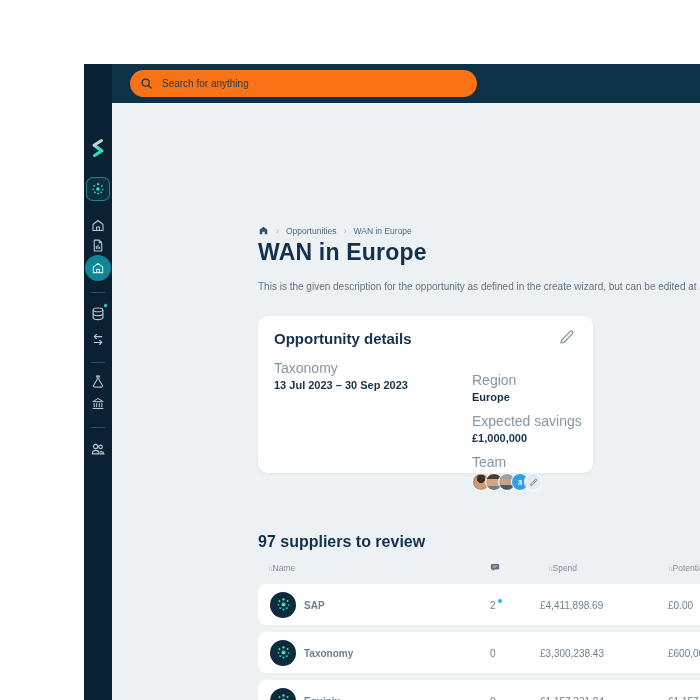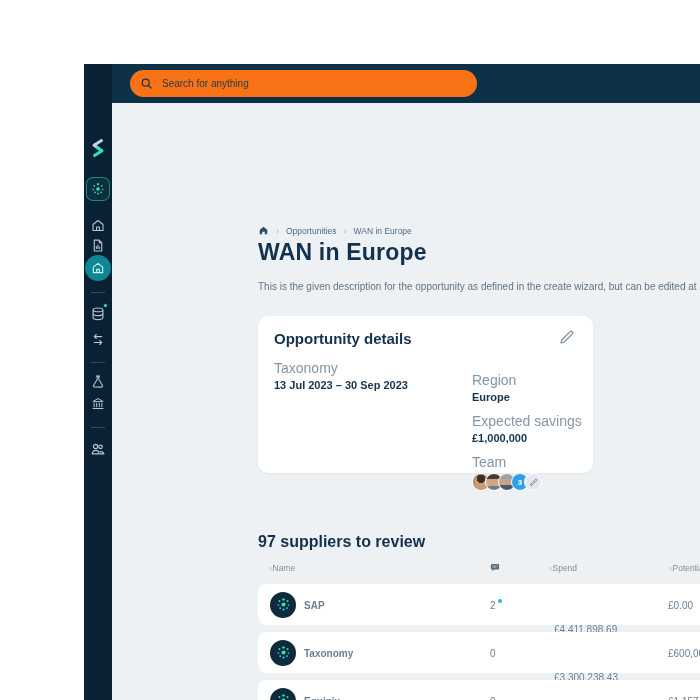--- a/index.html
+++ b/index.html
@@ -66,21 +66,21 @@
   .sort{font-size:6.5px;letter-spacing:-1px;color:#93a4b2;}
   .rows{position:absolute;left:146px;top:481px;width:580px;}
   .srow{position:relative;width:100%;height:41px;background:#fff;border-radius:8px;margin-bottom:7px;
     cursor:pointer;}
   .srow .cell{position:absolute;top:50%;transform:translateY(-50%);font-size:10px;color:#6b7f91;
     white-space:nowrap;}
   .logo-circle{position:absolute;left:12px;top:50%;transform:translateY(-50%);width:26px;height:26px;
     border-radius:50%;background:#0e2b3e;display:flex;align-items:center;justify-content:center;}
   .sname{left:46px;font-size:10.5px;font-weight:bold;color:#14324d;}
   .c-comments{left:232px;}
-  .c-spend{left:296px;margin-top:24px;}
+  .c-spend{left:282px;}
   .c-savings{left:410px;}
   .dot-new{display:inline-block;width:4px;height:4px;border-radius:50%;background:#29b7dd;
     vertical-align:6px;margin-left:2px;}
 
   svg{display:block;}
 </style>
 </head>
 <body>
 
 <svg width="0" height="0" style="position:absolute">

